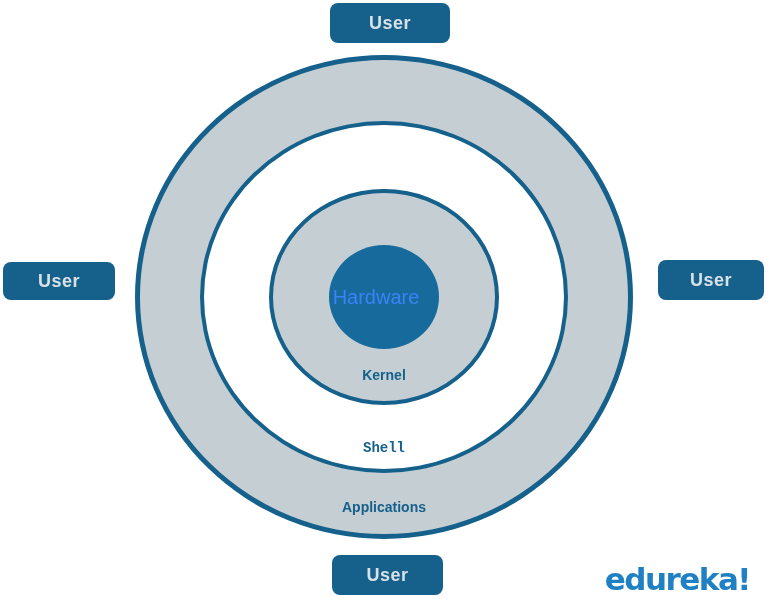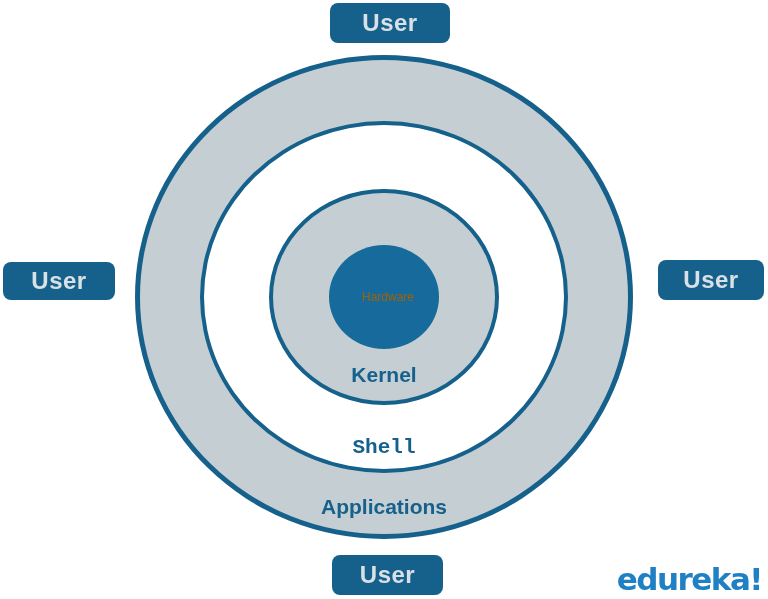--- a/index.html
+++ b/index.html
@@ -35,53 +35,53 @@
     border: 4px solid #15618c;
   }
   .ring-hw {
     left: 329px; top: 245px; width: 110px; height: 104px;
     background: #176a9c;
     border: none;
   }
 
   .label { text-align: center; white-space: nowrap; }
   .hw-label {
-    left: 333px; top: 245px; width: 110px; height: 104px;
+    left: 321px; top: 245px; width: 110px; height: 104px;
     display: flex; align-items: center; justify-content: center;
-    color: #a16207;
-    font-size: 12px;
+    color: #3b82f6;
+    font-size: 20px;
     font-weight: 400;
   }
   .ring-label {
     left: 234px; width: 300px;
     color: #15618c;
-    font-size: 21px;
+    font-size: 14px;
     font-weight: 700;
     line-height: 24px;
   }
   .kernel-label { top: 363px; }
   .shell-label  { top: 436px; font-family: Liberation Mono, monospace; }
   .apps-label   { top: 495px; }
 
   .user-box {
     background: #15618c;
     border-radius: 8px;
     display: flex; align-items: center; justify-content: center;
     color: #d9e1e6;
-    font-size: 24px;
+    font-size: 18px;
     font-weight: 700;
     letter-spacing: 0.5px;
   }
   .user-top    { left: 330px; top: 3px;   width: 120px; height: 40px; }
   .user-left   { left: 3px;   top: 262px; width: 112px; height: 38px; }
   .user-right  { left: 658px; top: 260px; width: 106px; height: 40px; }
   .user-bottom { left: 332px; top: 555px; width: 111px; height: 40px; }
 
   .logo {
-    right: 6px; bottom: 2px;
+    right: 18px; bottom: 2px;
     color: #2080c4;
     font-size: 31px;
     font-weight: 800;
     letter-spacing: -1.5px;
     font-family: "DejaVu Sans", "Liberation Sans", sans-serif;
   }
 </style>
 </head>
 <body>
 

